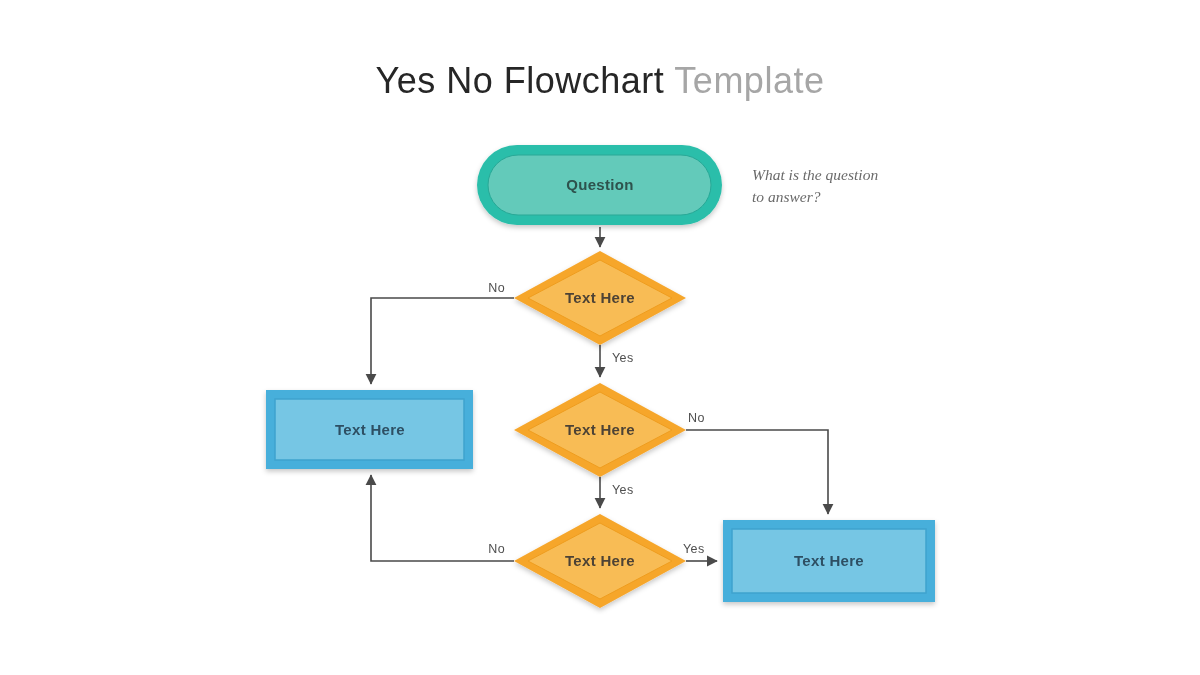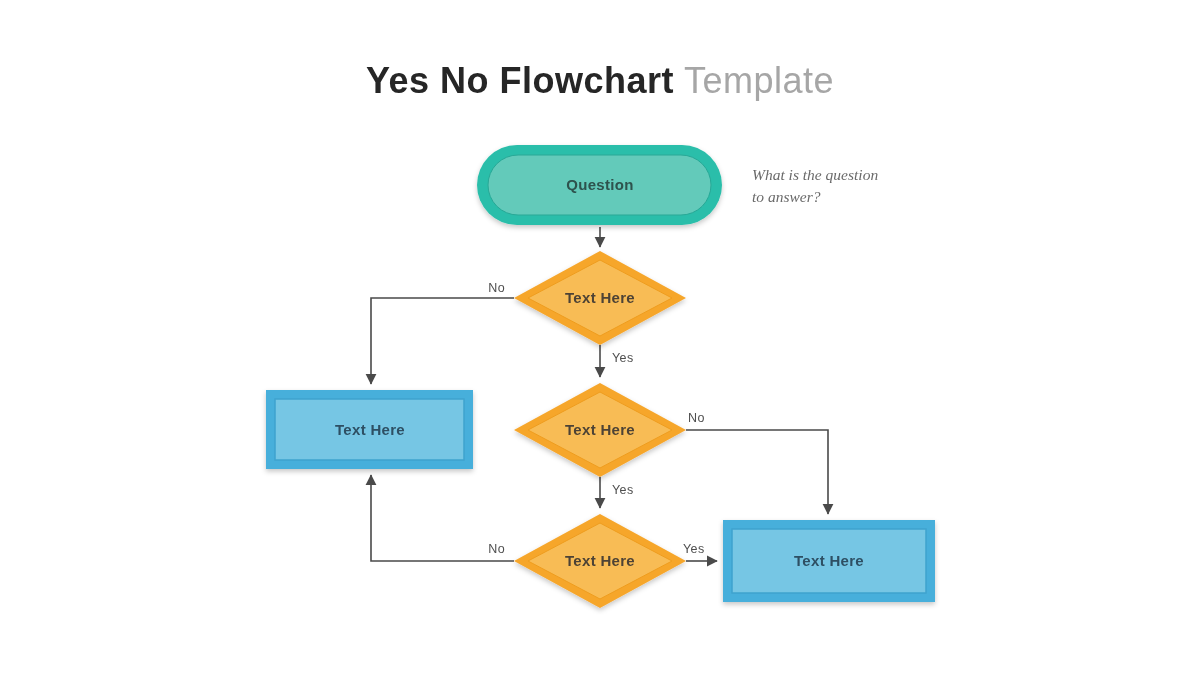--- a/index.html
+++ b/index.html
@@ -5,21 +5,21 @@
   html,body{margin:0;padding:0;}
   body{
     width:1200px;height:675px;background:#ffffff;position:relative;overflow:hidden;
     font-family:"Liberation Sans","DejaVu Sans",sans-serif;
   }
   .stage{position:absolute;inset:0;}
   .title{
     position:absolute;top:60px;left:0;width:1200px;text-align:center;
     font-size:36px;letter-spacing:0.5px;white-space:nowrap;
   }
-  .title .t-bold{font-weight:bold;color:#262626;margin-top:47px;}
+  .title .t-bold{font-weight:normal;color:#262626;margin-top:47px;}
   .title .t-light{font-weight:normal;color:#a6a6a6;margin-left:10px;}
   .annotation{
     position:absolute;left:752px;top:164px;
     font-style:italic;font-size:15.5px;line-height:1.45;color:#6a6a6a;font-family:Liberation Serif, serif;
   }
   svg{position:absolute;left:0;top:0;}
   .edge{fill:none;stroke:#4a4a4a;stroke-width:1.6px;}
   .edge-label{font-size:12.5px;fill:#4f4f4f;letter-spacing:0.4px;}
   .node-label{font-size:15px;font-weight:bold;letter-spacing:0.3px;text-anchor:middle;}
   .lbl-teal{fill:#2d524d;}

